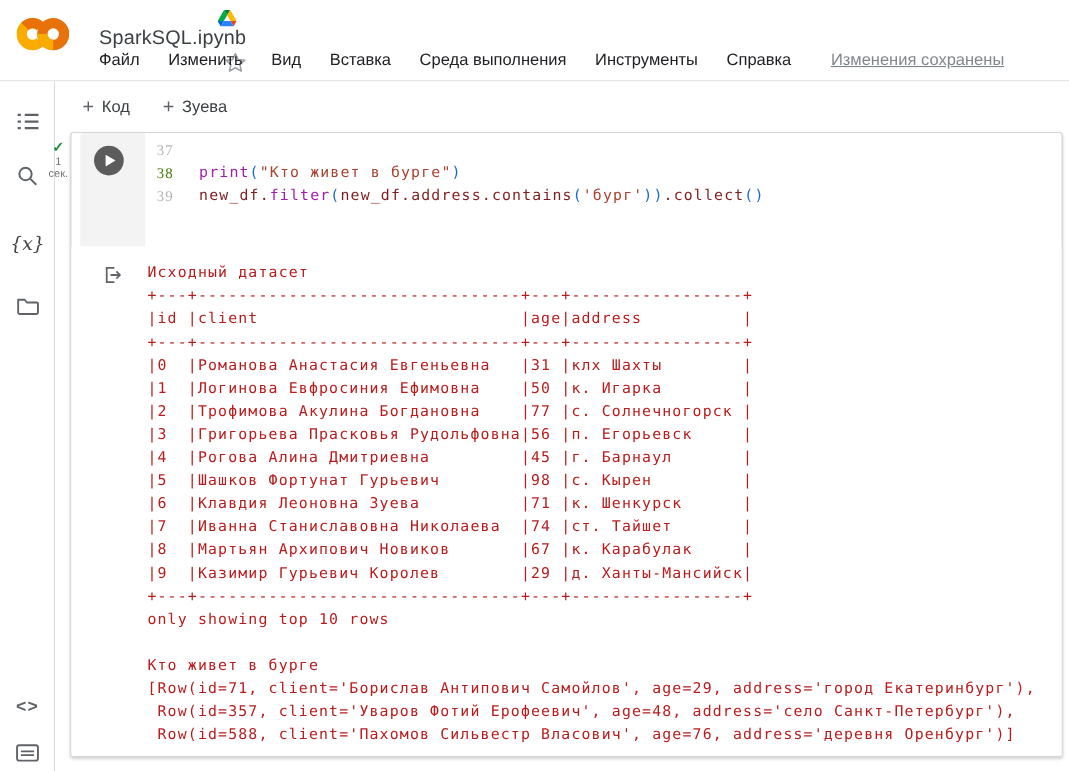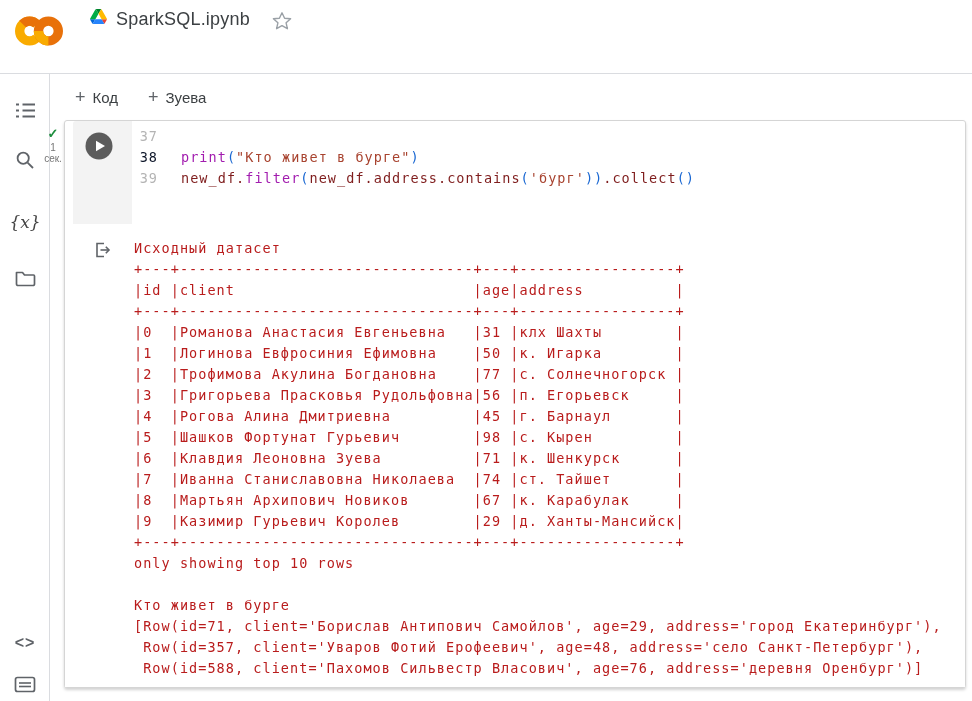--- a/index.html
+++ b/index.html
@@ -4,21 +4,21 @@
 <style>
   * { margin:0; padding:0; box-sizing:border-box; }
   html,body { background:#fff; }
   .app { position:relative; width:972px; height:701px; background:#fff; overflow:hidden;
          font-family:"Liberation Sans", sans-serif; color:#202124; }
 
   
   .header { position:absolute; top:0; left:0; right:0; height:73px; background:#fff; }
   .header-divider { position:absolute; top:73px; left:0; right:0; height:1px; background:#dadce0; }
   .logo { position:absolute; left:15px; top:13px; width:48px; height:36px; cursor:pointer; }
-  .title-row { position:absolute; left:90px; top:9px; display:flex; align-items:flex-start; }
+  .title-row { position:absolute; left:90px; top:9px; display:flex; align-items:flex-end;flex-direction:column; }
   .drive-ic { width:17px; height:15px; margin-right:9px; }
   .nb-title { font-size:18px; color:#3c4043; letter-spacing:.2px; }
   .star { margin-left:22px; margin-top:2px; }
   .menu-row { position:absolute; left:90px; top:46px; display:flex; align-items:center; font-size:15px; }
   .menu-item { margin-right:26px; color:#202124; cursor:pointer; white-space:nowrap; }
   .save-status { color:#80868b; text-decoration:underline; margin-left:10px; cursor:pointer; }
 
   
   .toolbar { position:absolute; left:50px; top:74px; right:0; height:46px; background:#fff;
              display:flex; align-items:center; padding-left:25px; }
@@ -42,22 +42,22 @@
   .cell { position:absolute; left:64px; top:120px; width:902px; height:568px; background:#fff;
           border:1px solid #d5d5d5; border-radius:3px; box-shadow:0 2px 3px rgba(0,0,0,.18); }
   .gutter { position:absolute; left:8px; top:0; width:59px; height:103px; background:#f3f3f3;
             border-top-left-radius:3px; }
   .play { position:absolute; left:12px; top:11px; width:28px; height:28px; cursor:pointer; }
 
   .mono, .code-area, .output-pre { font-family:"DejaVu Sans Mono", monospace; font-size:13.5px;
           letter-spacing:1.05px; line-height:21px; }
   .code-area { position:absolute; left:67px; top:5px; right:4px; cursor:text; }
   .code-line { display:flex; height:21px; white-space:pre; }
-  .ln { width:26px; text-align:right; color:#b4b4b4; margin-right:23px; flex:none; user-select:none; }
-  .ln.active { color:#0f172a; }
+  .ln { width:26px; text-align:right; color:#b4b4b4; margin-right:23px; flex:none; user-select:none;font-family:Liberation Serif, serif; }
+  .ln.active { color:#4d7c0f; }
   .tok-builtin { color:#a21caf; }
   .tok-paren   { color:#1967d2; }
   .tok-string  { color:#a8432f; }
   .tok-plain   { color:#7f1d1d; }
 
   
   .output { position:absolute; left:0; top:103px; right:0; bottom:0; background:#fff; }
   .out-ic { position:absolute; left:29px; top:17px; color:#5f6368; }
   .output-pre { position:absolute; left:69px; top:14px; white-space:pre; color:#b91c1c; }
 </style>
@@ -82,20 +82,30 @@
         <path fill="#00832d" d="m43.65 25 13.75-23.8c-1.35-.8-2.9-1.2-4.5-1.2h-18.5c-1.6 0-3.15.45-4.5 1.2z"></path>
         <path fill="#2684fc" d="m59.8 53h-32.3l-13.75 23.8c1.35.8 2.9 1.2 4.5 1.2h50.8c1.6 0 3.15-.45 4.5-1.2z"></path>
         <path fill="#ffba00" d="m73.4 26.5-12.7-22c-.8-1.4-1.95-2.5-3.3-3.3l-13.75 23.8 16.15 28h27.45c0-1.55-.4-3.1-1.2-4.5z"></path>
       </svg>
       <span class="nb-title">SparkSQL.ipynb</span>
       <svg class="star" width="20" height="20" viewBox="0 0 20 20">
         <polygon points="10,1.8 12.6,7.2 18.6,7.8 14.1,11.8 15.4,17.7 10,14.6 4.6,17.7 5.9,11.8 1.4,7.8 7.4,7.2" fill="none" stroke="#9aa0a6" stroke-width="1.4" stroke-linejoin="round"></polygon>
       </svg>
     </div>
 
+    <div class="menu-row">
+      <span class="menu-item">Файл</span>
+      <span class="menu-item">Изменить</span>
+      <span class="menu-item">Вид</span>
+      <span class="menu-item">Вставка</span>
+      <span class="menu-item">Среда выполнения</span>
+      <span class="menu-item">Инструменты</span>
+      <span class="menu-item">Справка</span>
+      <span class="save-status">Изменения сохранены</span>
+    </div>
   </div>
   <div class="header-divider"></div>
 
   <div class="toolbar">
     <div class="tb-btn">
       <span class="plus">+</span>
       <span>Код</span>
     </div>
     <div class="tb-btn">
       <span class="plus">+</span>

